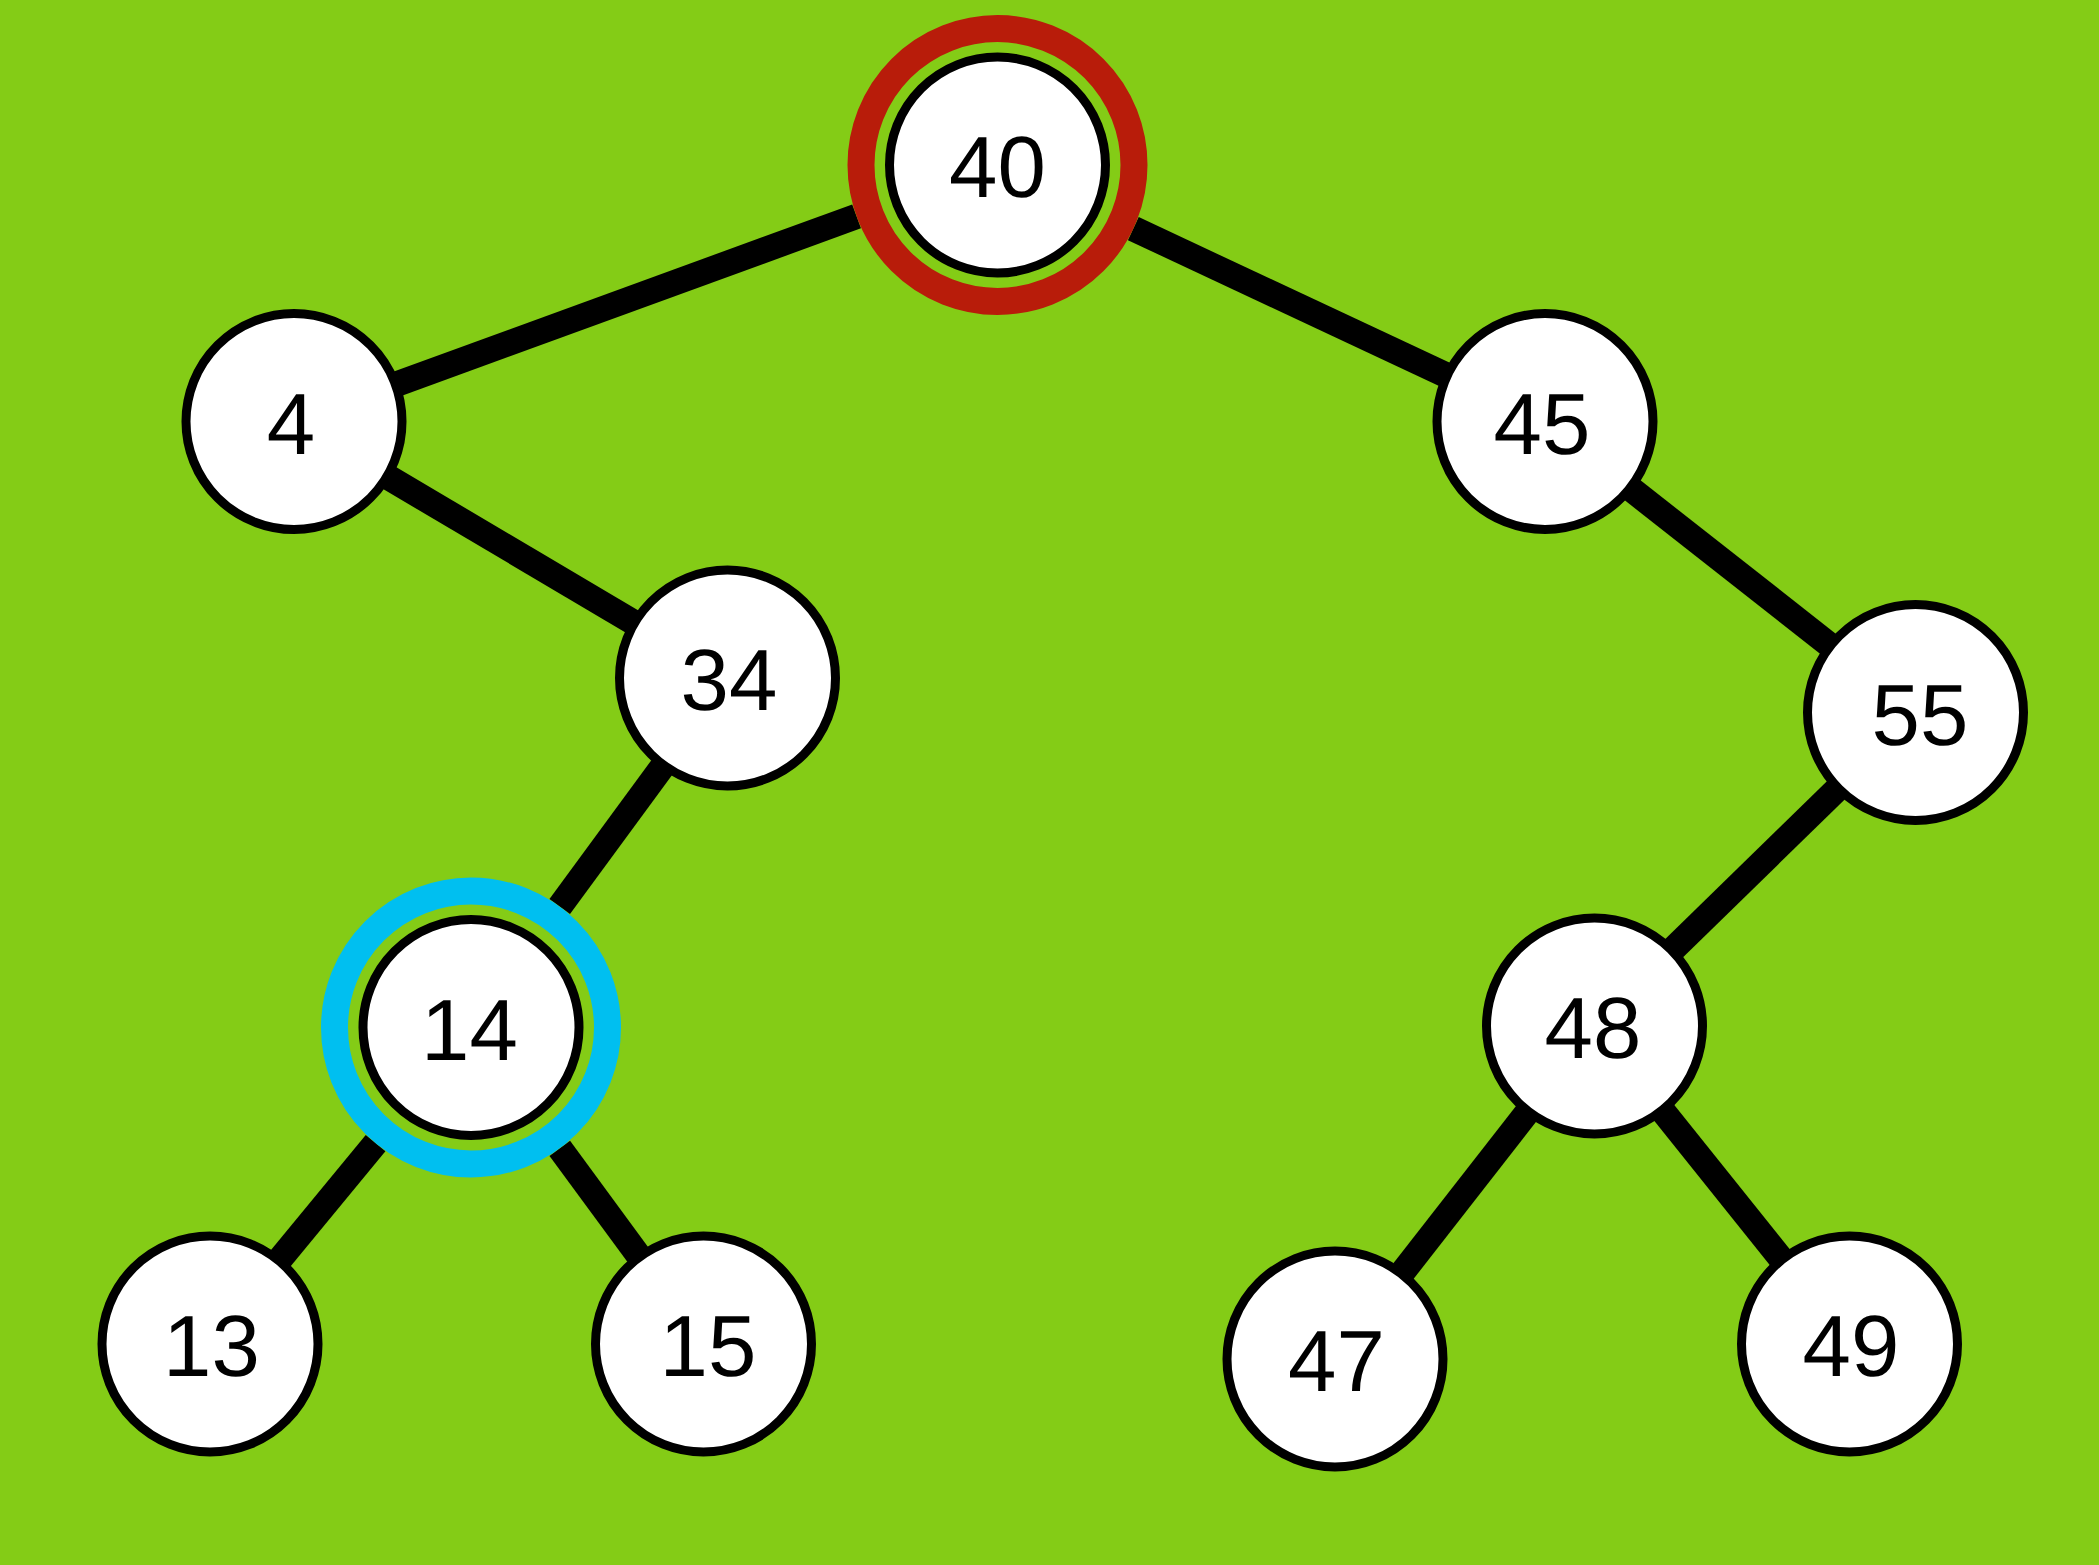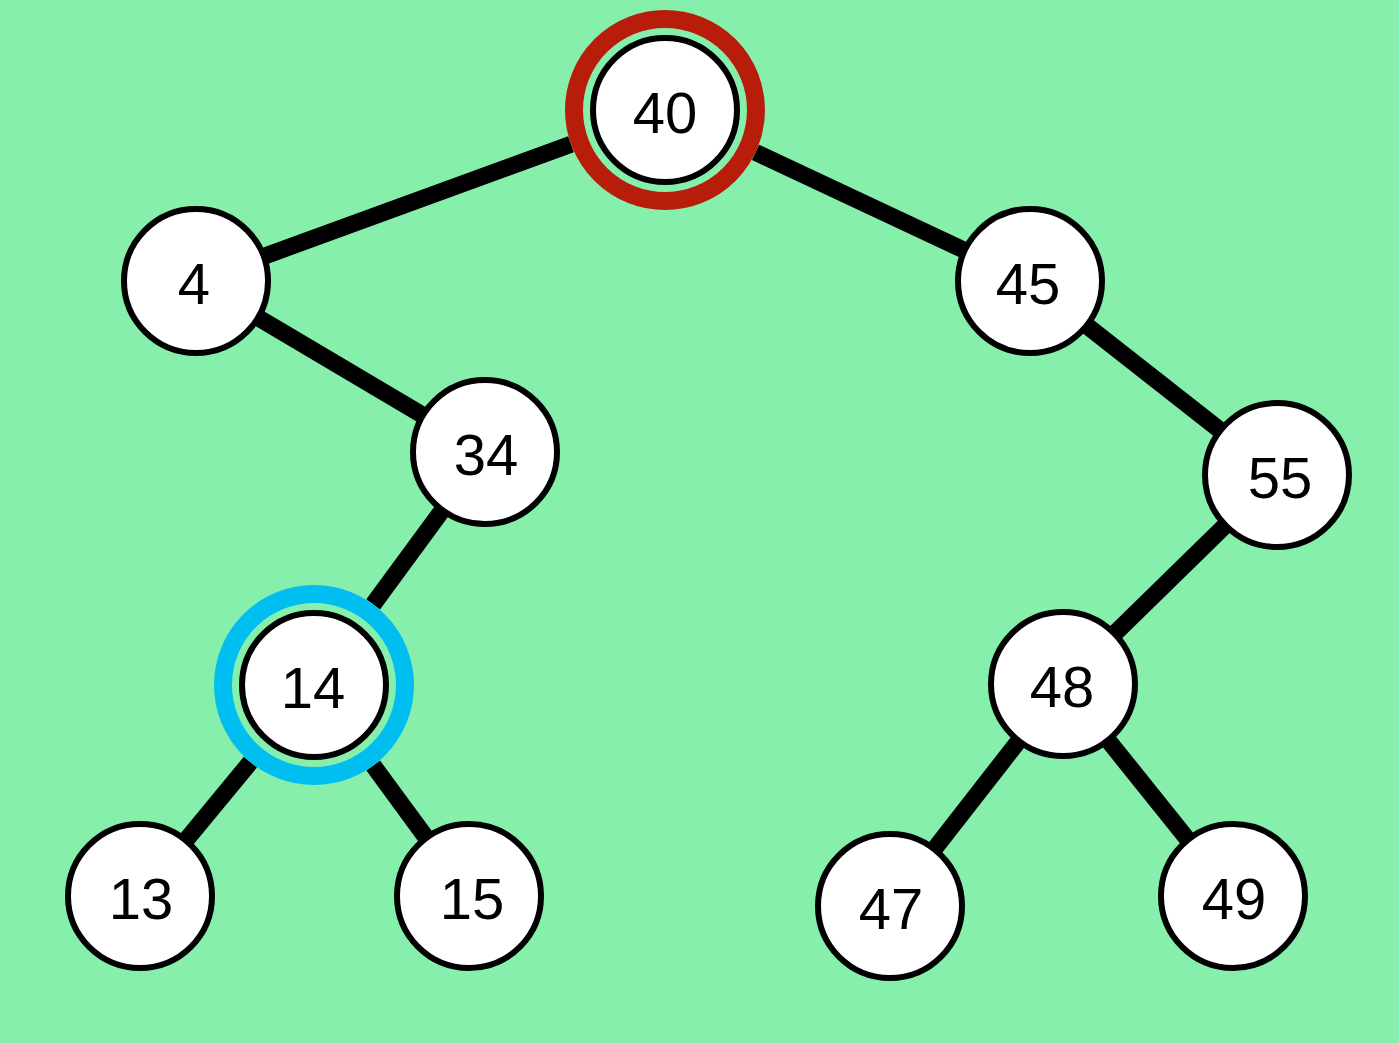--- a/index.html
+++ b/index.html
@@ -11,21 +11,21 @@
   body {
     width: 1399px;
     height: 1043px;
     font-family: "Liberation Sans", sans-serif;
     overflow: hidden;
   }
   #tree-canvas {
     position: relative;
     width: 1399px;
     height: 1043px;
-    background: #86efac;
+    background: #84cc16;
   }
   svg.tree-svg {
     position: absolute;
     top: 0;
     left: 0;
     width: 1399px;
     height: 1043px;
     display: block;
   }
   .edge-line {

